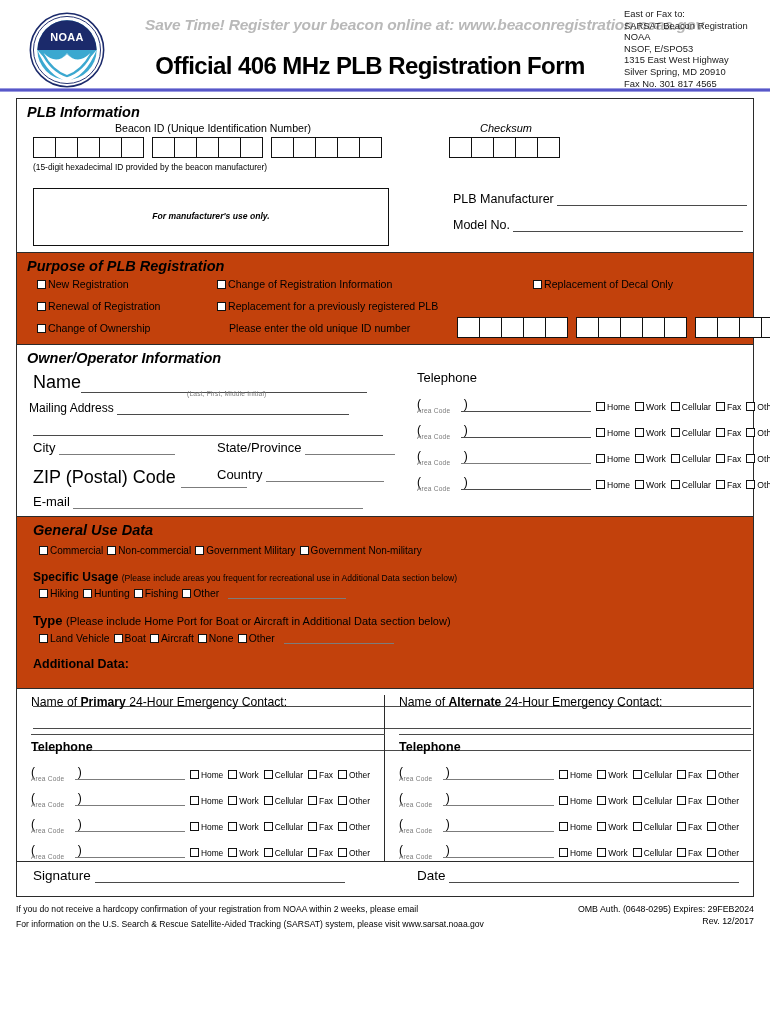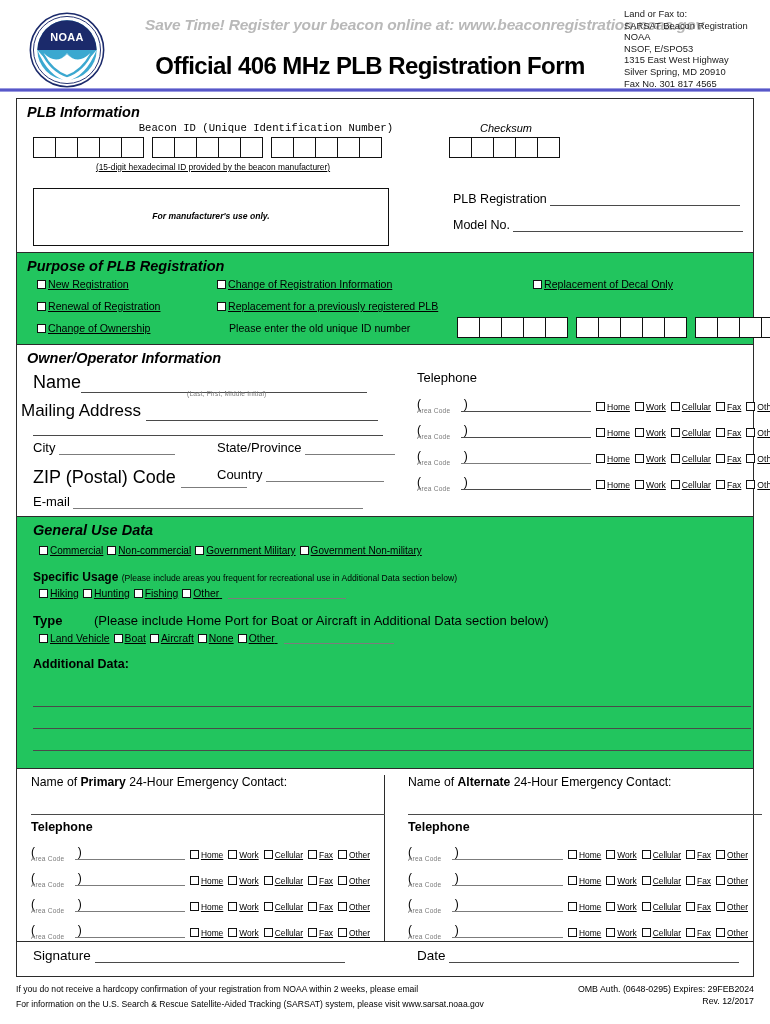--- a/index.html
+++ b/index.html
@@ -28,54 +28,54 @@
   .mailto {
     position:absolute; left:624px; top:8px; width:146px;
     font-size:9.4px; line-height:11.6px; color:#1a1a1a;
   }
   .divider { height:4px; background:#5757c8; border-top:1px solid #9a9ae0; border-bottom:1px solid #9a9ae0; margin:0 0 6px 0; }
 
   
   .sheet { padding:0 16px; }
   .sect { border:1.4px solid #2b2b2b; border-bottom-width:0; position:relative; }
   .sect.last { border-bottom-width:1.4px; }
-  .tint { background:#22c55e; }
+  .tint { background:#c2410c; }
   .sect-title { font-style:italic; font-weight:bold; font-size:14.5px; padding:5px 0 2px 10px; }
   .sect-title.indent { padding-left:16px; }
   .note { font-style:italic; font-weight:bold; font-size:8.6px; }
   .small { font-size:6.6px; color:#7b7b7b; letter-spacing:.2px; }
 
   
   .boxgrp { display:flex; }
   .bx { width:23px; height:21px; border:1px solid #111; margin-right:-1px; background:#fff; }
   .gap { width:9px; }
 
   
   .cb { display:inline-block; width:9px; height:9px; border:1.2px solid #111; background:#fff; vertical-align:-1px; margin-right:2px; }
-  .cbrow { font-size:10.6px; white-space:nowrap;text-decoration:underline; }
+  .cbrow { font-size:10.6px; white-space:nowrap; }
   .cbrow .cb { margin-left:4px; }
 
   
   .rule { border-bottom:1.1px solid #4a4a4a; display:inline-block; vertical-align:bottom; height:11px; }
   .rule-thin { border-bottom:1px solid #7c7c7c; }
 
   
   .plb-body { position:relative; height:130px; }
   .mfg-box { position:absolute; left:16px; top:66px; width:356px; height:58px; border:1.2px solid #111; background:#fff; }
   .mfg-box span { position:absolute; left:0; right:0; top:22px; text-align:center; }
 
   
   .phone-row { display:flex; align-items:flex-end; margin-bottom:3px; }
   .paren { font-size:12px; letter-spacing:12px; }
   .areacode { position:absolute; left:0; top:13px; }
   .phone-num { position:relative; width:44px; }
   .ptypes .cb { margin-left:5px; }
 
   
-  .emerg { display:flex;gap:9px; }
+  .emerg { display:flex; }
   .emerg > div { width:50%; padding:0 14px; }
   .emerg > div:first-child { border-right:1.2px solid #2b2b2b; }
 
   
   .footer { display:flex; padding:6px 16px 0 16px; }
   .footer-l { flex:1; font-size:8.6px; line-height:12.4px; }
   .footer-r { width:210px; text-align:right; font-size:8.8px; line-height:12.4px; }
 </style>
 </head>
 <body>
@@ -94,73 +94,73 @@
       <g fill="none" stroke="#1b2a6b" stroke-width="1.2">
           <circle cx="50" cy="50" r="43"></circle>
         </g>
     </svg>
   </div>
 
   <div class="tagline">Save Time! Register your beacon online at: www.beaconregistration.noaa.gov</div>
   <div class="form-title">Official 406 MHz PLB Registration Form</div>
 
   <div class="mailto">
-    <div>Land or Fax to:</div>
+    <div>East or Fax to:</div>
     <div>SARSAT Beacon Registration</div>
     <div>NOAA</div>
     <div>NSOF, E/SPO53</div>
     <div>1315 East West Highway</div>
     <div>Silver Spring, MD 20910</div>
     <div>Fax No. 301 817 4565</div>
   </div>
 </div>
 <div class="divider"></div>
 
 <div class="sheet">
 
   <div class="sect">
     <div class="sect-title">PLB Information</div>
     <div class="plb-body">
-      <div style="position:absolute; left:16px; top:0; width:360px; text-align:right; font-size:10.6px;font-family:Liberation Mono, monospace;">Beacon ID (Unique Identification Number)</div>
+      <div style="position:absolute; left:16px; top:0; width:360px; text-align:center; font-size:10.6px;">Beacon ID (Unique Identification Number)</div>
       <div class="boxgrp" style="position:absolute; left:16px; top:15px;">
         <div class="bx"></div>
           <div class="bx"></div>
           <div class="bx"></div>
           <div class="bx"></div>
           <div class="bx"></div>
         <div class="gap"></div>
         <div class="bx"></div>
           <div class="bx"></div>
           <div class="bx"></div>
           <div class="bx"></div>
           <div class="bx"></div>
         <div class="gap"></div>
         <div class="bx"></div>
           <div class="bx"></div>
           <div class="bx"></div>
           <div class="bx"></div>
           <div class="bx"></div>
       </div>
-      <div style="position:absolute; left:16px; top:40px; width:360px; text-align:center; font-size:8.4px;text-decoration:underline;">(15-digit hexadecimal ID provided by the beacon manufacturer)</div>
+      <div style="position:absolute; left:16px; top:40px; width:360px; text-align:left; font-size:8.4px;">(15-digit hexadecimal ID provided by the beacon manufacturer)</div>
 
       <div style="position:absolute; left:424px; top:0; width:130px; text-align:center; font-size:11px; font-style:italic;">Checksum</div>
       <div class="boxgrp" style="position:absolute; left:432px; top:15px;">
         <div class="bx"></div>
           <div class="bx"></div>
           <div class="bx"></div>
           <div class="bx"></div>
           <div class="bx"></div>
       </div>
 
       <div class="mfg-box">
         <span class="note">For manufacturer's use only.</span>
       </div>
 
       <div style="position:absolute; left:436px; top:70px; font-size:12.5px;">
-        <span>PLB Registration</span>
+        <span>PLB Manufacturer</span>
         <span class="rule" style="width:190px;"></span>
       </div>
       <div style="position:absolute; left:436px; top:96px; font-size:12.5px;">
         <span>Model No.</span>
         <span class="rule" style="width:230px;"></span>
       </div>
     </div>
   </div>
 
   <div class="sect tint" style="padding-bottom:6px;">
@@ -211,21 +211,21 @@
 
   <div class="sect" style="height:172px;">
     <div class="sect-title">Owner/Operator Information</div>
     <div style="position:relative;">
 
       <div style="position:absolute; left:16px; top:4px; font-size:18px;">
         <span>Name</span><span class="rule" style="width:286px;"></span>
       </div>
       <div class="small" style="position:absolute; left:170px; top:22px;">(Last, First, Middle Initial)</div>
 
-      <div style="position:absolute; left:4px; top:33px; font-size:17px;">
+      <div style="position:absolute; left:12px; top:33px; font-size:12px;">
         <span>Mailing Address</span> <span class="rule" style="width:232px;"></span>
       </div>
       <div class="rule" style="position:absolute; left:16px; top:57px; width:350px;"></div>
 
       <div style="position:absolute; left:16px; top:72px; font-size:13px;">
         <span>City</span> <span class="rule rule-thin" style="width:116px;"></span>
       </div>
       <div style="position:absolute; left:200px; top:72px; font-size:13px;">
         <span>State/Province</span> <span class="rule rule-thin" style="width:90px;"></span>
       </div>
@@ -281,40 +281,40 @@
           </div>
           <div class="rule" style="width:130px;"></div>
           <div class="cbrow ptypes" style="font-size:8.6px;">
             <span class="cb"></span><span>Home</span><span class="cb"></span><span>Work</span><span class="cb"></span><span>Cellular</span><span class="cb"></span><span>Fax</span><span class="cb"></span><span>Other</span>
           </div>
         </div>
       </div>
     </div>
   </div>
 
-  <div class="sect tint" style="height:252px;">
+  <div class="sect tint" style="height:172px;">
     <div class="sect-title indent">General Use Data</div>
 
     <div style="padding:2px 0 0 16px;">
       <div class="cbrow" style="margin:3px 0 0 6px; font-size:10px;">
         <span class="cb" style="margin-left:0;"></span><span>Commercial</span><span class="cb"></span><span>Non-commercial</span><span class="cb"></span><span>Government Military</span><span class="cb"></span><span>Government Non-military</span>
       </div>
 
       <div style="margin-top:14px; font-size:12px;">
         <b>Specific Usage</b>
         <span style="font-size:8.6px;">(Please include areas you frequent for recreational use in Additional Data section below)</span>
       </div>
       <div class="cbrow" style="margin:4px 0 0 6px; font-size:10.4px;">
         <span class="cb" style="margin-left:0;"></span><span>Hiking</span><span class="cb"></span><span>Hunting</span><span class="cb"></span><span>Fishing</span><span class="cb"></span><span>Other</span>
         <span class="rule rule-thin" style="width:118px; margin-left:6px;"></span>
       </div>
 
       <div style="margin-top:14px; font-size:13px;">
         <b>Type</b>
-        <span style="font-size:13px;margin-left:28px;">(Please include Home Port for Boat or Aircraft in Additional Data section below)</span>
+        <span style="font-size:11px;">(Please include Home Port for Boat or Aircraft in Additional Data section below)</span>
       </div>
       <div class="cbrow" style="margin:5px 0 0 6px; font-size:10.4px;">
         <span class="cb" style="margin-left:0;"></span><span>Land Vehicle</span><span class="cb"></span><span>Boat</span><span class="cb"></span><span>Aircraft</span><span class="cb"></span><span>None</span><span class="cb"></span><span>Other</span>
         <span class="rule rule-thin" style="width:110px; margin-left:6px;"></span>
       </div>
 
       <div style="margin-top:13px; font-size:12.5px; font-weight:bold;">Additional Data:</div>
       <div style="margin-top:14px; margin-right:16px;">
         <div class="rule" style="display:block; width:718px; height:22px;"></div>
         <div class="rule" style="display:block; width:718px; height:22px;"></div>

